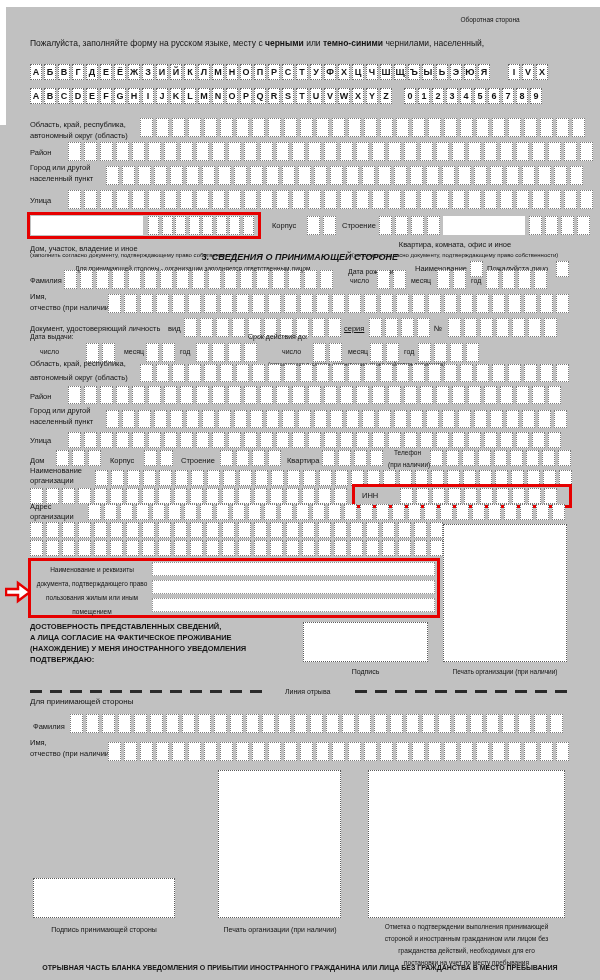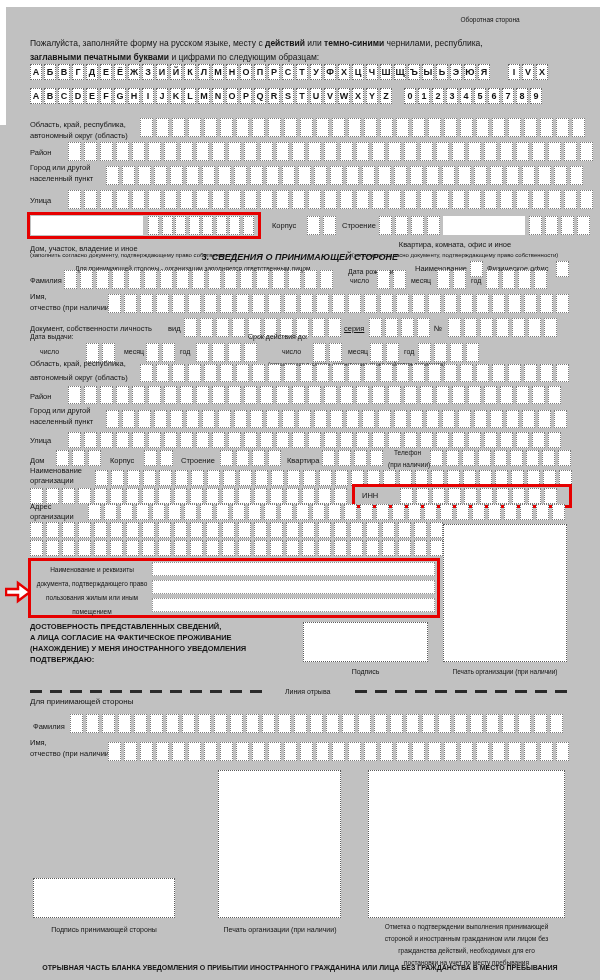--- a/index.html
+++ b/index.html
@@ -31,24 +31,21 @@
 <body>
 
 <div class="page">
 
   <div class="al" style="left:0;top:0;width:600px;height:7px;background:#fff;"></div>
   <div class="al" style="left:0;top:0;width:6px;height:125px;background:#fff;"></div>
 
   <div class="lb f65" style="left:440px;top:15px;width:100px;text-align:center;">Оборотная сторона</div>
 
   <div class="lb f85" style="left:30px;top:38px;">
-    <span>Пожалуйста, заполняйте форму на русском языке, месту с </span><span class="b">действий</span><span> или </span><span class="b">темно-синими</span><span> чернилами, республика,</span>
-  </div>
-  <div class="lb f85" style="left:30px;top:52px;">
-    <span class="b">заглавными печатными буквами</span><span> и цифрами по следующим образцам:</span>
+    <span>Пожалуйста, заполняйте форму на русском языке, месту с </span><span class="b">черными</span><span> или </span><span class="b">темно-синими</span><span> чернилами, населенный,</span>
   </div>
 
   <div class="abc" style="left:30px;top:64px;">
     <div class="chars">
         <div class="char">А</div>
         <div class="char">Б</div>
         <div class="char">В</div>
         <div class="char">Г</div>
         <div class="char">Д</div>
         <div class="char">Е</div>
@@ -312,21 +309,21 @@
   <div class="lb f6 ctr" style="left:318px;top:250px;width:274px;">(заполнить согласно документу, подтверждающему право собственности)</div>
 
   <div class="ttl" style="top:252px;font-style:italic;">3. СВЕДЕНИЯ О ПРИНИМАЮЩЕЙ СТОРОНЕ</div>
 
   <div class="lb f65" style="left:75px;top:264px;">Для принимающей стороны - организации заполняется ответственным лицом</div>
   <div class="lb f7" style="left:348px;top:267px;">Дата рождения:</div>
   <div class="lb" style="left:415px;top:264px;">Наименование</div>
   <div class="cells h16" style="left:470px;top:261px;">
       <div class="cell"></div>
     </div>
-  <div class="lb" style="left:487px;top:264px;">Физическое офис</div>
+  <div class="lb" style="left:487px;top:264px;">Пожалуйста лицо</div>
   <div class="cells h16" style="left:556px;top:261px;">
       <div class="cell"></div>
     </div>
 
   <div class="lb" style="left:30px;top:276px;">Фамилия</div>
   <div class="cells" style="left:64px;top:270px;">
       <div class="cell"></div>
       <div class="cell"></div>
       <div class="cell"></div>
       <div class="cell"></div>
@@ -389,21 +386,21 @@
       <div class="cell"></div>
       <div class="cell"></div>
       <div class="cell"></div>
       <div class="cell"></div>
       <div class="cell"></div>
       <div class="cell"></div>
       <div class="cell"></div>
       <div class="cell"></div>
     </div>
 
-  <div class="lb" style="left:30px;top:324px;">Документ, собственности личность</div>
+  <div class="lb" style="left:30px;top:324px;">Документ, удостоверяющий личность</div>
   <div class="lb" style="left:168px;top:324px;">вид</div>
   <div class="cells" style="left:184px;top:318px;">
       <div class="cell"></div>
       <div class="cell"></div>
       <div class="cell"></div>
       <div class="cell"></div>
       <div class="cell"></div>
       <div class="cell"></div>
       <div class="cell"></div>
       <div class="cell"></div>

